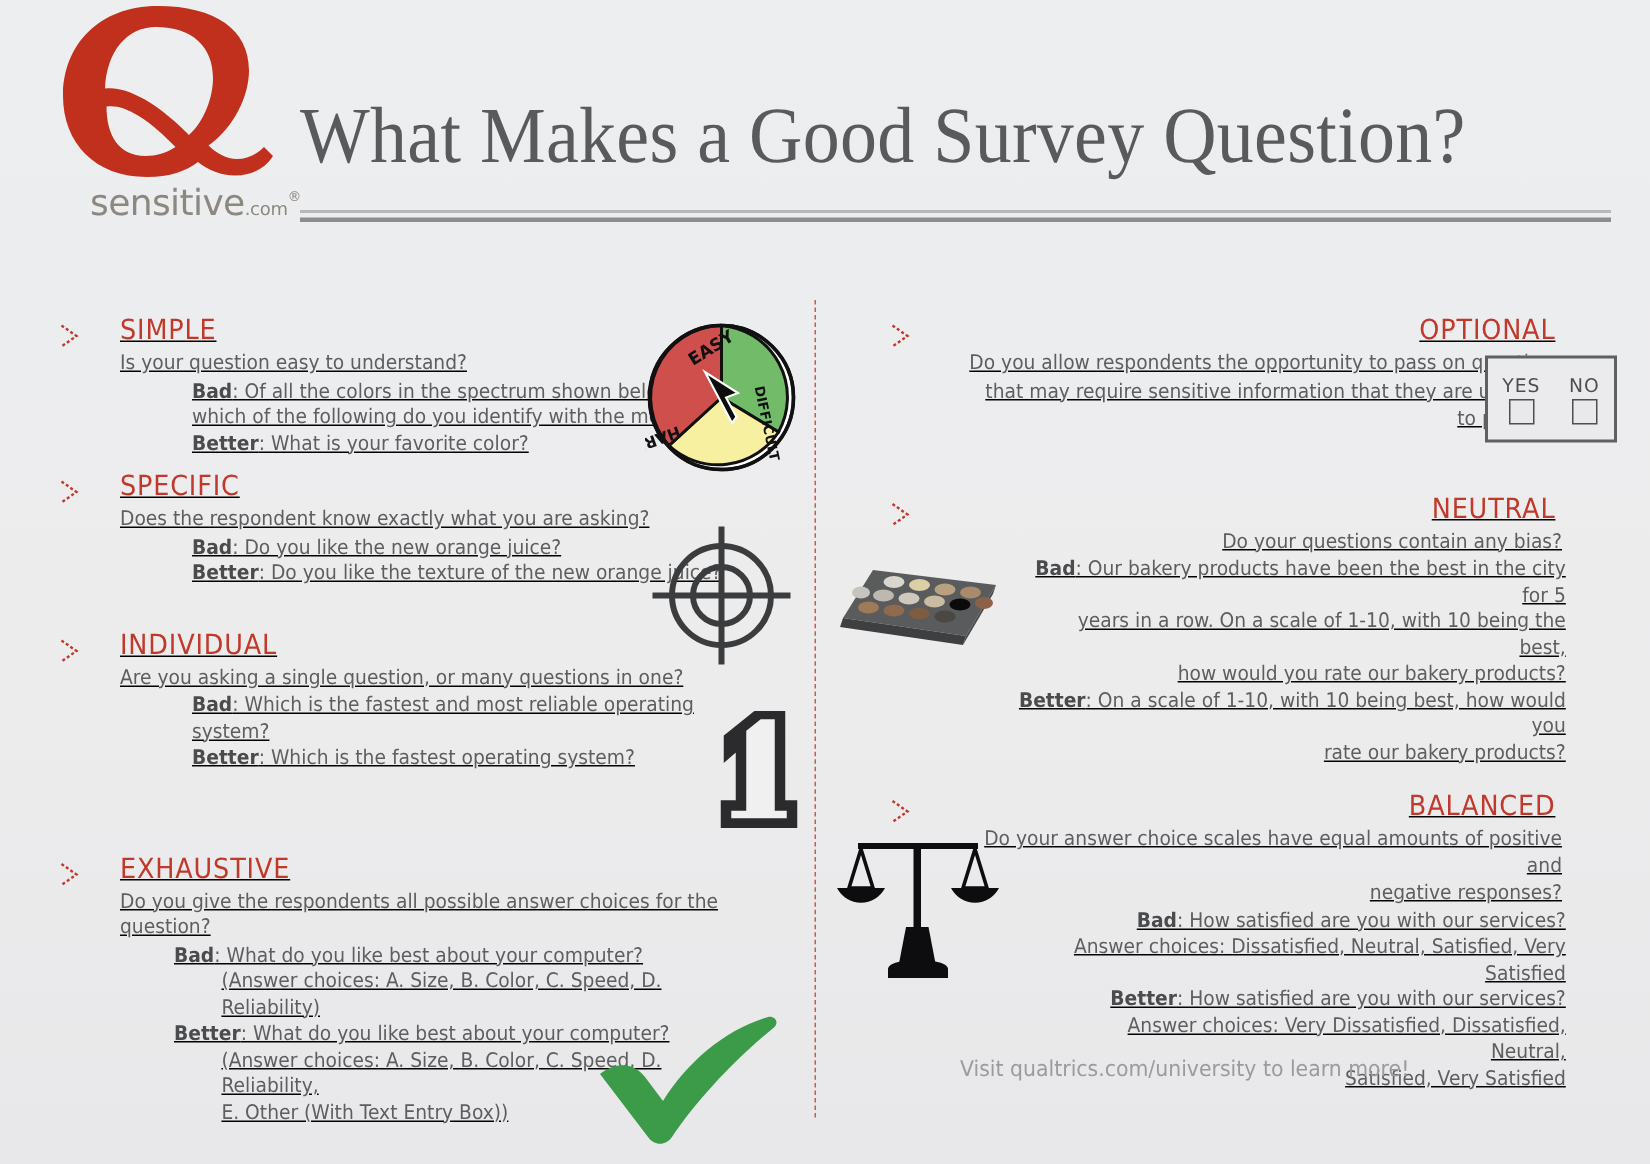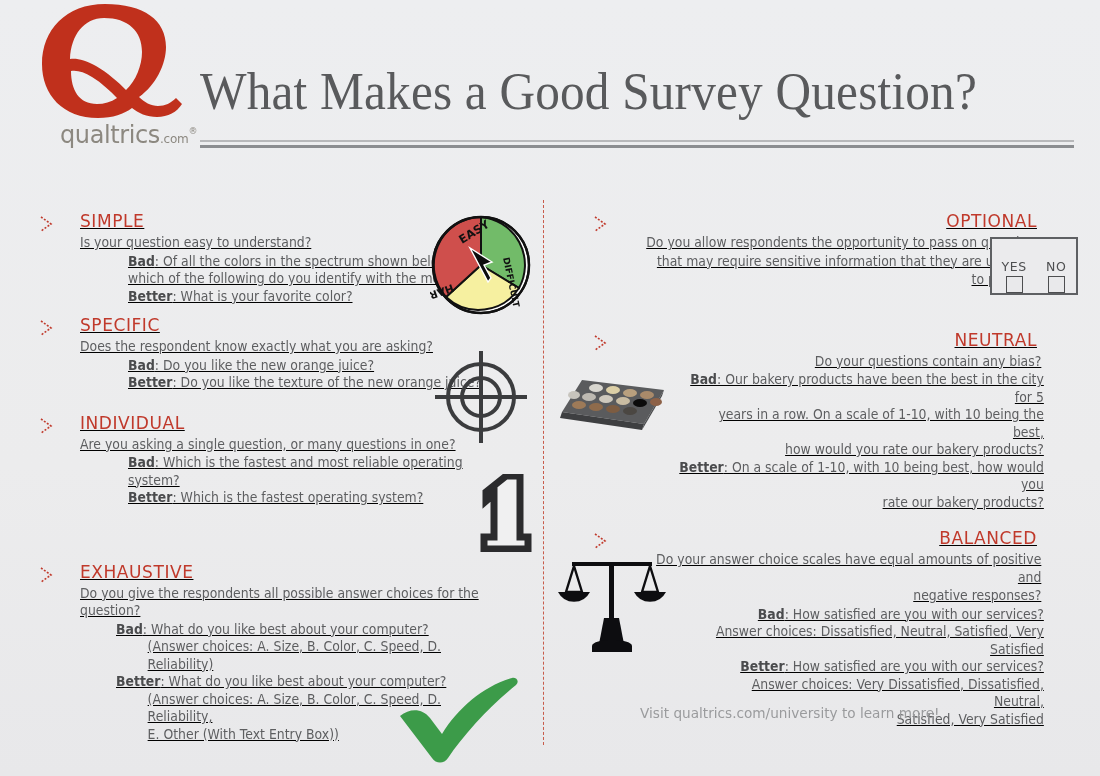--- a/index.html
+++ b/index.html
@@ -81,21 +81,21 @@
   .ex .ans  { display: block; margin-left: 34px; }
 
   
   .deco { position: absolute; }
 
   
   #yesno {
     position: absolute; left: 990px; top: 237px;
     width: 88px; height: 58px;
     border: 2px solid #5e6063; background: #ebebed;
-    display: flex; align-items: flex-end; justify-content: space-around;
+    display: flex; align-items: center; justify-content: space-around;
   }
   .yn-cell { text-align: center; }
   .yn-cell .lab {
     font-family: "DejaVu Sans", sans-serif;
     font-size: 12.5px; color: #4d4e50; letter-spacing: 0.6px;
     margin-bottom: 2px;
   }
   .yn-cell .box {
     width: 17px; height: 17px; margin: 0 auto;
     border: 1.6px solid #4d4e50; background: #e9e9eb;
@@ -122,21 +122,21 @@
         <path d="M75 2 C36 2 12 28 12 62 C12 93 33 116 68 116 C83 116 94 112 102 106
                  C108 111 117 115 127 115 C138 115 147 110 152 102 L146 96
                  C141 101 135 104 128 104 C121 104 114 100 109 95
                  C126 83 136 62 136 45 C136 18 114 2 75 2 Z
                  M74 16 C98 16 112 29 112 50 C112 63 106 79 96 88
                  C88 80 78 71 66 64 C55 58 47 56 40 57 C41 33 54 16 74 16 Z
                  M41 69 C47 68 54 70 62 75 C72 81 80 89 87 96
                  C81 100 74 102 67 102 C49 102 41 88 41 69 Z" fill="#c0301c"></path>
       </svg>
       <div id="logo-word">
-        <span>qualtrics</span><span class="dotcom">.com</span><span class="reg">®</span>
+        <span>sensitive</span><span class="dotcom">.com</span><span class="reg">®</span>
       </div>
     </div>
 
     <div id="title">What Makes a Good Survey Question?</div>
     <div id="title-rules">
       <div class="r1"></div>
       <div class="r2"></div>
     </div>
   </div>
 
@@ -170,21 +170,21 @@
         <div class="sec-q">Does the respondent know exactly what you are asking?</div>
         <div class="ex">
           <span class="lbl">Bad</span><span>: Do you like the new orange juice?</span>
         </div>
         <div class="ex">
           <span class="lbl">Better</span><span>: Do you like the texture of the new orange juice?</span>
         </div>
       </div>
     </div>
 
-    <div class="section" style="margin-top:20px">
+    <div class="section" style="margin-top:28px">
       <svg class="chev" viewBox="0 0 18 18">
         <path d="M3 2 L13 9 L3 16" fill="none" stroke="#c0392b" stroke-width="1.6" stroke-dasharray="2 1.6"></path>
       </svg>
       <div class="sec-body">
         <div class="sec-title">INDIVIDUAL</div>
         <div class="sec-q">Are you asking a single question, or many questions in one?</div>
         <div class="ex">
           <span class="lbl">Bad</span><span>: Which is the fastest and most reliable operating system?</span>
         </div>
         <div class="ex">

